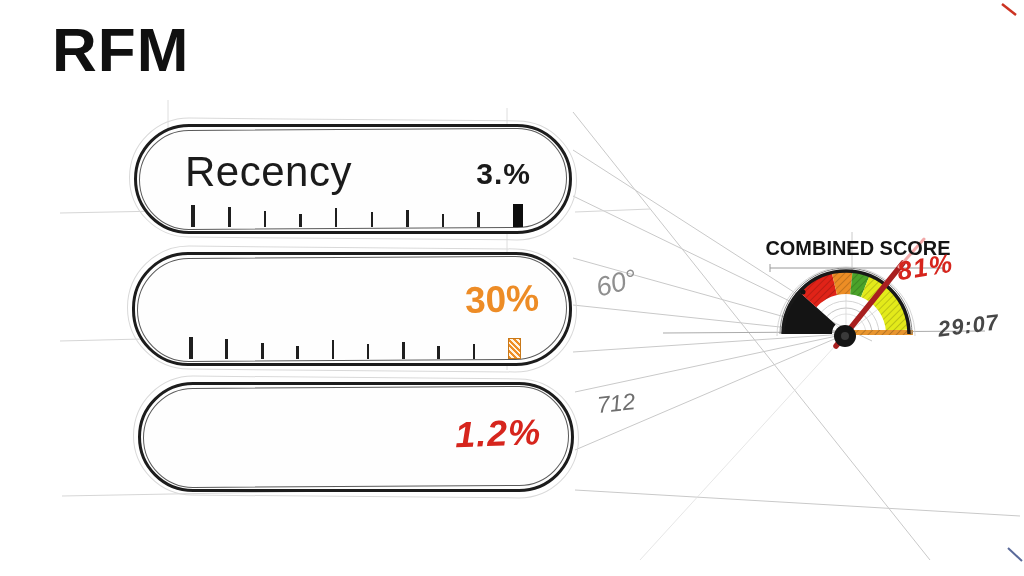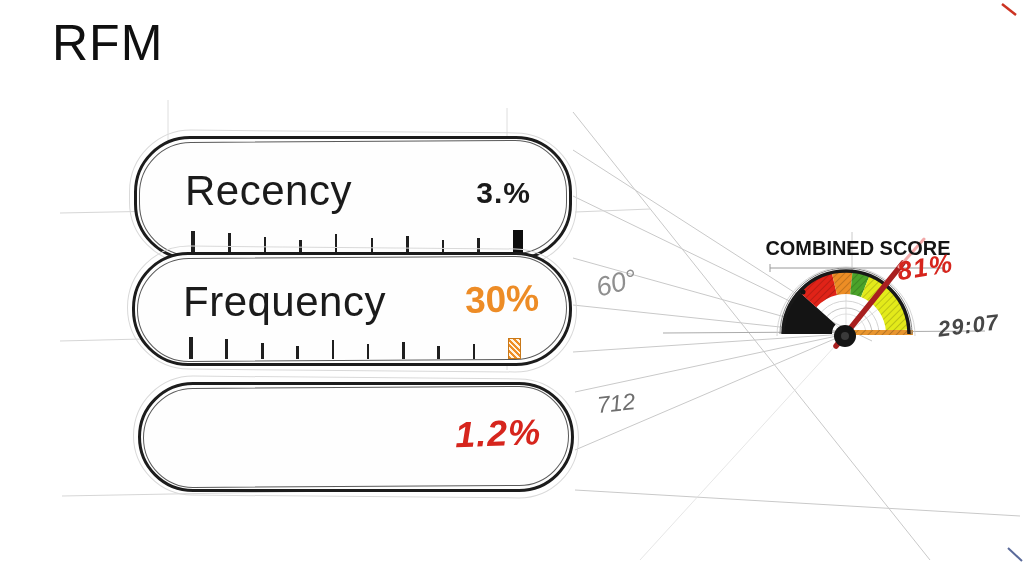--- a/index.html
+++ b/index.html
@@ -1,20 +1,20 @@
 <!DOCTYPE html>
 <html><head>
 <meta charset="utf-8">
 <style>
   html,body{margin:0;padding:0;background:#fff;width:1024px;height:576px;overflow:hidden;
             font-family:"Liberation Sans", sans-serif;}
   #canvas{position:relative;width:1024px;height:576px;background:#fff;}
   svg.layer{position:absolute;left:0;top:0;width:1024px;height:576px;}
 
-  .app-title{position:absolute;left:52px;top:14px;font-size:50px;font-weight:400;
+  .app-title{position:absolute;left:52px;top:14px;font-size:62px;font-weight:700;
              color:#101010;letter-spacing:1px;}
 
   .pill{position:absolute;border:3px solid #1c1c1c;border-radius:56px;background:#fefefe;
         box-sizing:border-box;}
   .pill::before{content:"";position:absolute;inset:2px;border:1px solid #5a5a5a;
         border-radius:52px;transform:rotate(-.35deg);pointer-events:none;}
   .pill::after{content:"";position:absolute;inset:-8px;border:1px solid #d9d9d9;
         border-radius:62px;transform:rotate(.5deg);pointer-events:none;}
   .pill-label{position:absolute;left:48px;top:50%;transform:translateY(-64%);
         font-size:42px;font-weight:500;color:#1b1b1b;letter-spacing:.5px;white-space:nowrap;}
@@ -121,39 +121,38 @@
       <circle cx="845" cy="336" r="11" fill="#141414"></circle>
       <circle cx="845" cy="336" r="4" fill="#3a3a3a"></circle>
     </g>
 
     <line x1="1002" y1="4" x2="1016" y2="15" stroke="#cc3322" stroke-width="2.5"></line>
     <line x1="1008" y1="548" x2="1022" y2="561" stroke="#5a6a9a" stroke-width="2"></line>
   </svg>
 
   <div class="app-title">RFM</div>
 
-  <div class="pill" style="left:134px;top:136px;width:438px;height:124px">
+  <div class="pill" style="left:134px;top:124px;width:438px;height:110px">
     <span class="pill-label">Recency</span>
     <span class="pill-value v-recency">3.%</span>
     <div class="ticks">
       <i></i>
         <i></i>
         <i></i>
         <i></i>
         <i></i>
         <i></i>
         <i></i>
         <i></i>
         <i></i>
       <b class="end-black"></b>
     </div>
   </div>
 
   <div class="pill" style="left:132px;top:252px;width:440px;height:114px">
-    <span class="pill-label">Frequency</span>
     <span class="pill-value v-frequency">30%</span>
     <div class="ticks">
       <i></i>
         <i></i>
         <i></i>
         <i></i>
         <i></i>
         <i></i>
         <i></i>
         <i></i>

